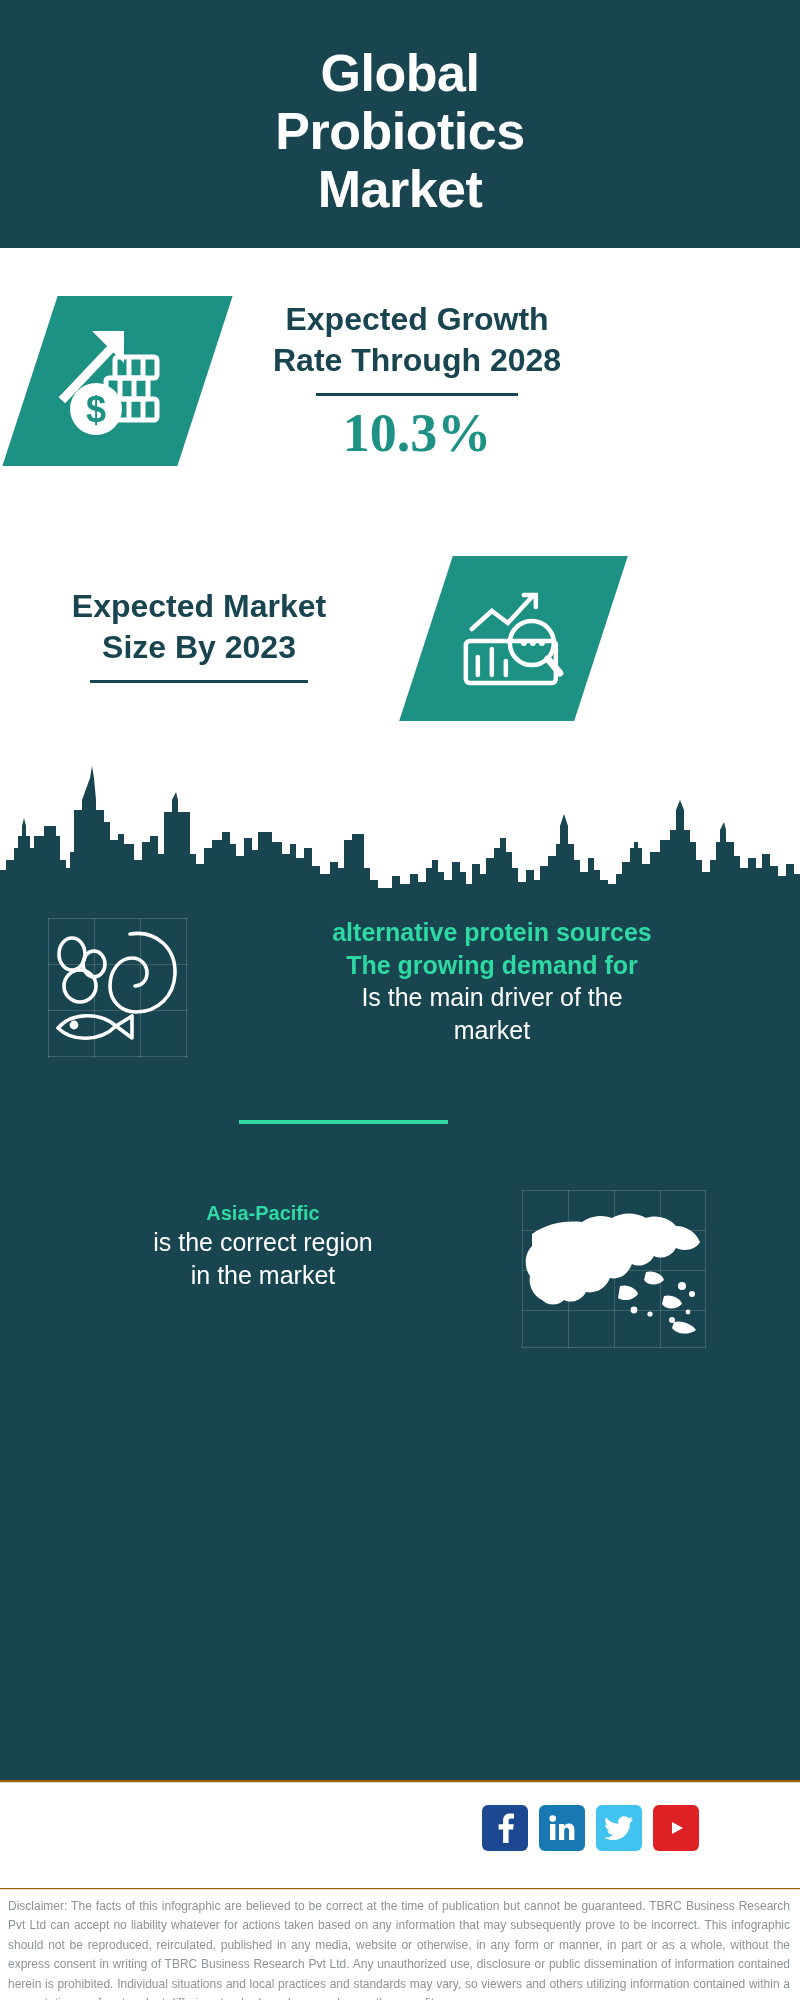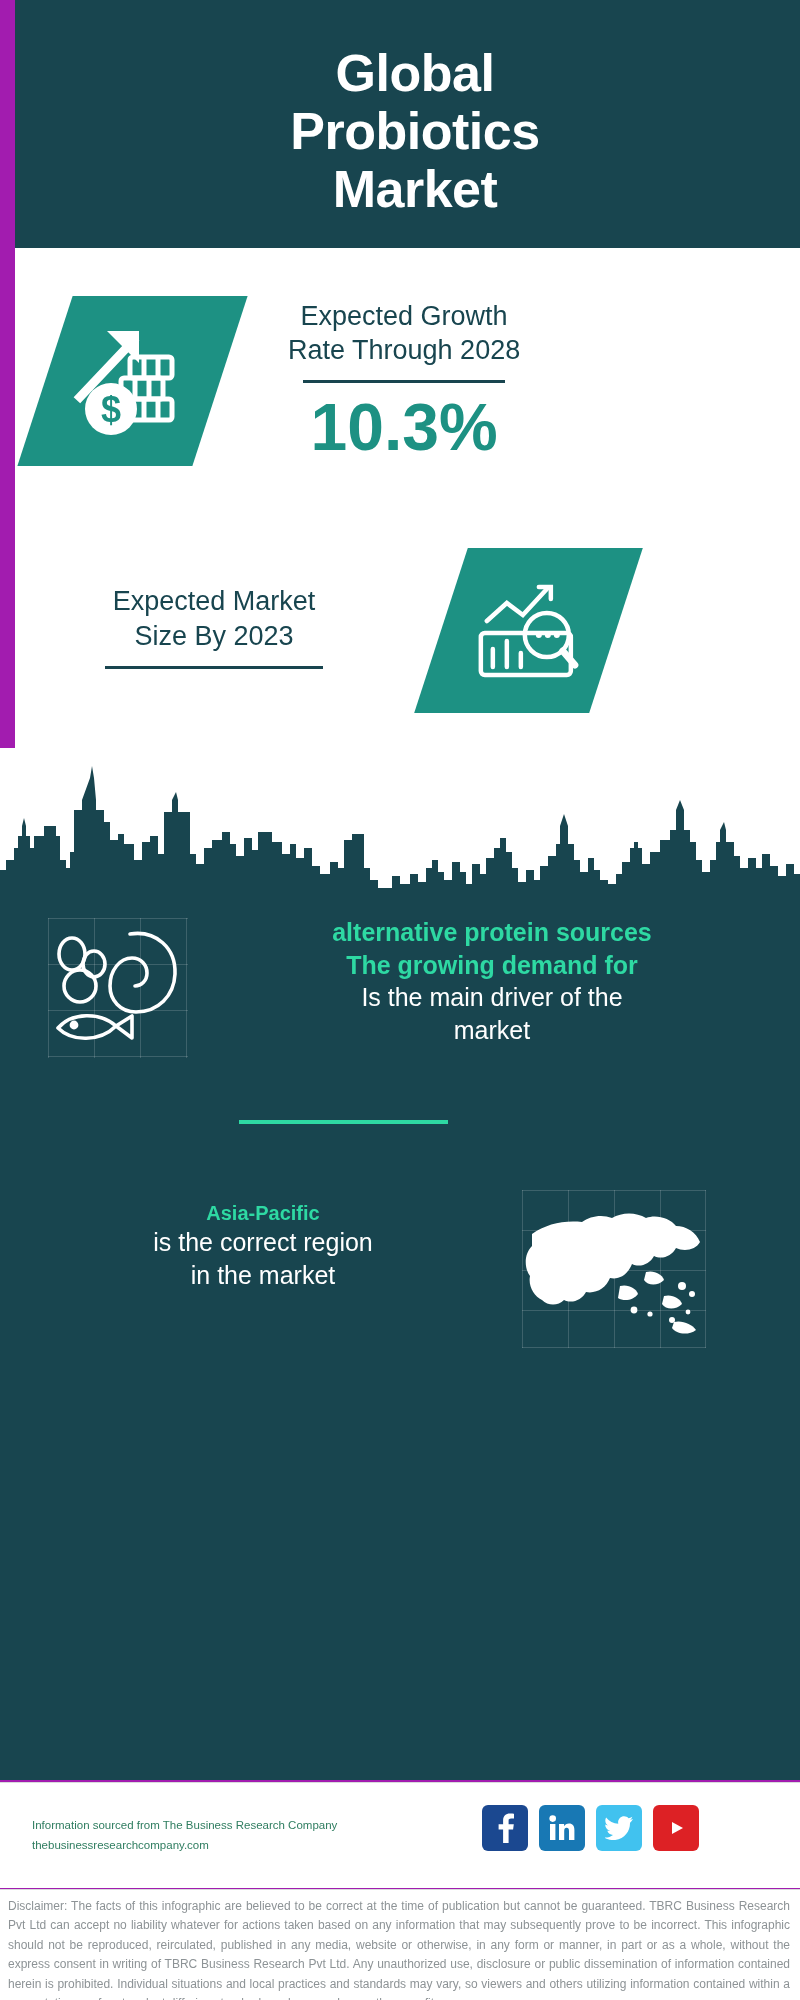--- a/index.html
+++ b/index.html
@@ -2,21 +2,21 @@
 <html><head>
 <meta charset="utf-8">
 <style>
   * { box-sizing: border-box; margin: 0; padding: 0; }
   html, body {
     width: 800px; height: 2000px;
     background: #ffffff;
     font-family: "Liberation Sans", sans-serif;
     overflow: hidden;
   }
-  .page { position: relative; width: 800px; height: 2000px; background: #a21caf; padding-left: 15px; }
+  .page { position: relative; width: 800px; height: 2000px; background: #a16207; }
 
   
   .header {
     width: 800px; height: 248px;
     background: #18454f;
     display: flex; flex-direction: column;
     align-items: center; justify-content: center;
     padding-top: 14px;
   }
   .header-title {
@@ -34,27 +34,27 @@
   .para {
     position: relative;
     transform: skewX(-18deg);
     background: #1d9183;
     display: flex; align-items: center; justify-content: center;
   }
   .para-inner { transform: skewX(18deg); display: flex; align-items: center; justify-content: center; }
 
   .stat-text { display: flex; flex-direction: column; align-items: center; }
   .stat-label {
-    color: #18454f; font-weight: normal;
-    font-size: 27px; line-height: 1.28; text-align: center;
+    color: #18454f; font-weight: bold;
+    font-size: 32px; line-height: 1.28; text-align: center;
   }
   .stat-rule { height: 3px; background: #18454f; margin: 12px 0 8px 0; }
   .stat-value {
     color: #1d9183; font-weight: bold;
-    font-size: 66px; line-height: 1.1; text-align: right;
+    font-size: 54px; line-height: 1.1; text-align: right; font-family: Liberation Serif, serif;
   }
 
   
   .dark-section {
     position: absolute; left: 0; top: 748px;
     width: 800px; height: 1032px;
     background: #18454f;
   }
   .skyline-wrap {
     position: absolute; left: 0; top: 0; width: 800px; height: 152px;
@@ -138,21 +138,21 @@
         </div>
       </div>
       <div class="stat-text" style="margin-left:68px;">
         <div class="stat-label">Expected Growth</div>
         <div class="stat-label">Rate Through 2028</div>
         <div class="stat-rule" style="width:202px;"></div>
         <div class="stat-value">10.3%</div>
       </div>
     </div>
 
-    <div class="stat-row" style="left:34px; top:300px; width:740px;">
+    <div class="stat-row" style="left:34px; top:308px; width:740px;">
       <div class="stat-text" style="width:330px;">
         <div class="stat-label">Expected Market</div>
         <div class="stat-label">Size By 2023</div>
         <div class="stat-rule" style="width:218px;"></div>
       </div>
       <div class="para" style="width:175px; height:165px; margin-left:62px;">
         <div class="para-inner">
           <svg width="116" height="108" viewBox="0 0 116 108">
             <g stroke="#ffffff" stroke-width="4.5" fill="none" stroke-linecap="round">
               <polyline points="16,44 36,26 52,38 76,12"></polyline>
@@ -259,24 +259,20 @@
             <circle cx="148" cy="120" r="3"></circle>
             <circle cx="164" cy="112" r="2.4"></circle>
             <path d="M150,122 C158,120 168,124 172,130 C164,136 152,134 148,128 Z"></path>
           </g>
         </svg>
       </div>
     </div>
   </div>
 
   <div class="footer">
-    <div class="footer-text">
-      <div class="footer-line">Information sourced from The Business Research Company</div>
-      <div class="footer-line">thebusinessresearchcompany.com</div>
-    </div>
     <div class="socials">
       <a class="soc" style="background:#1b4890;">
         <svg width="22" height="30" viewBox="0 0 22 30">
             <path fill="#fff" d="M14.6,30 L14.6,16.4 L19.1,16.4 L19.8,11.2 L14.6,11.2 L14.6,7.9 C14.6,6.4 15,5.4 17.2,5.4 L20,5.4 L20,0.8 C19.5,0.7 17.8,0.6 15.9,0.6 C11.9,0.6 9.1,3 9.1,7.4 L9.1,11.2 L4.6,11.2 L4.6,16.4 L9.1,16.4 L9.1,30 Z"></path>
           </svg>
       </a>
       <a class="soc" style="background:#1878b4;">
         <svg width="26" height="26" viewBox="0 0 26 26">
           <rect x="1" y="9" width="5.4" height="16" fill="#fff"></rect>
           <circle cx="3.7" cy="3.6" r="3.3" fill="#fff"></circle>

